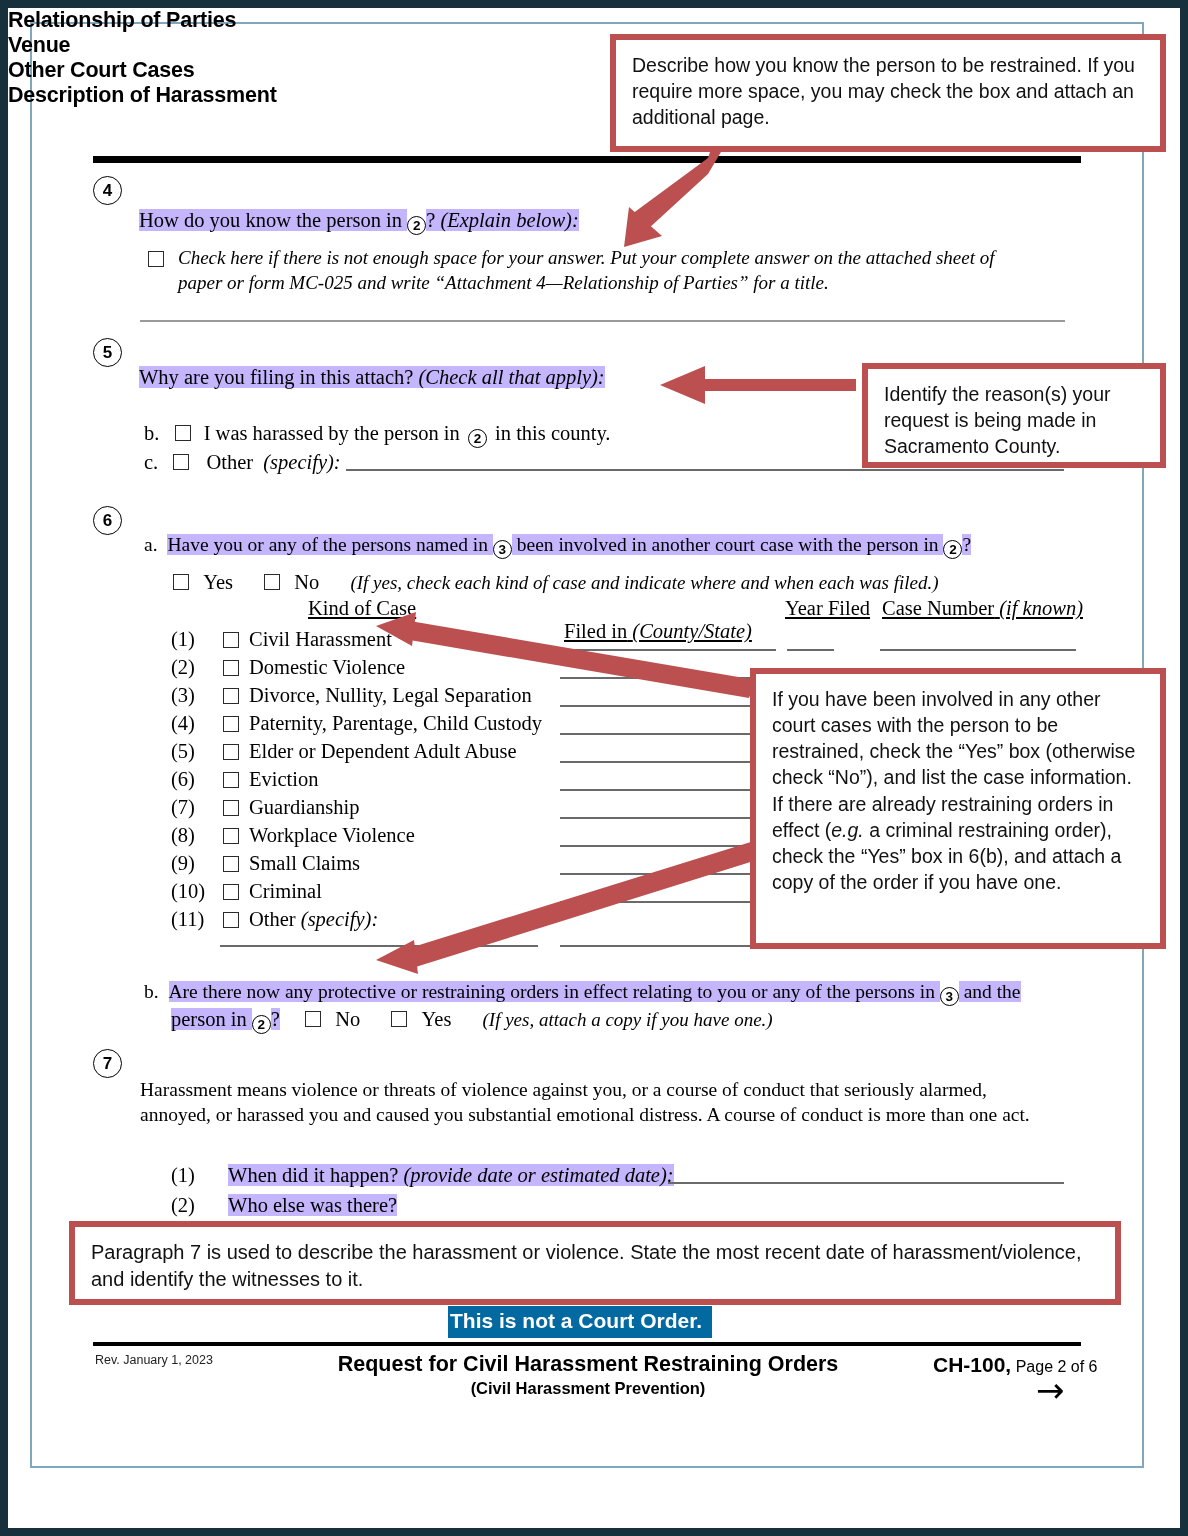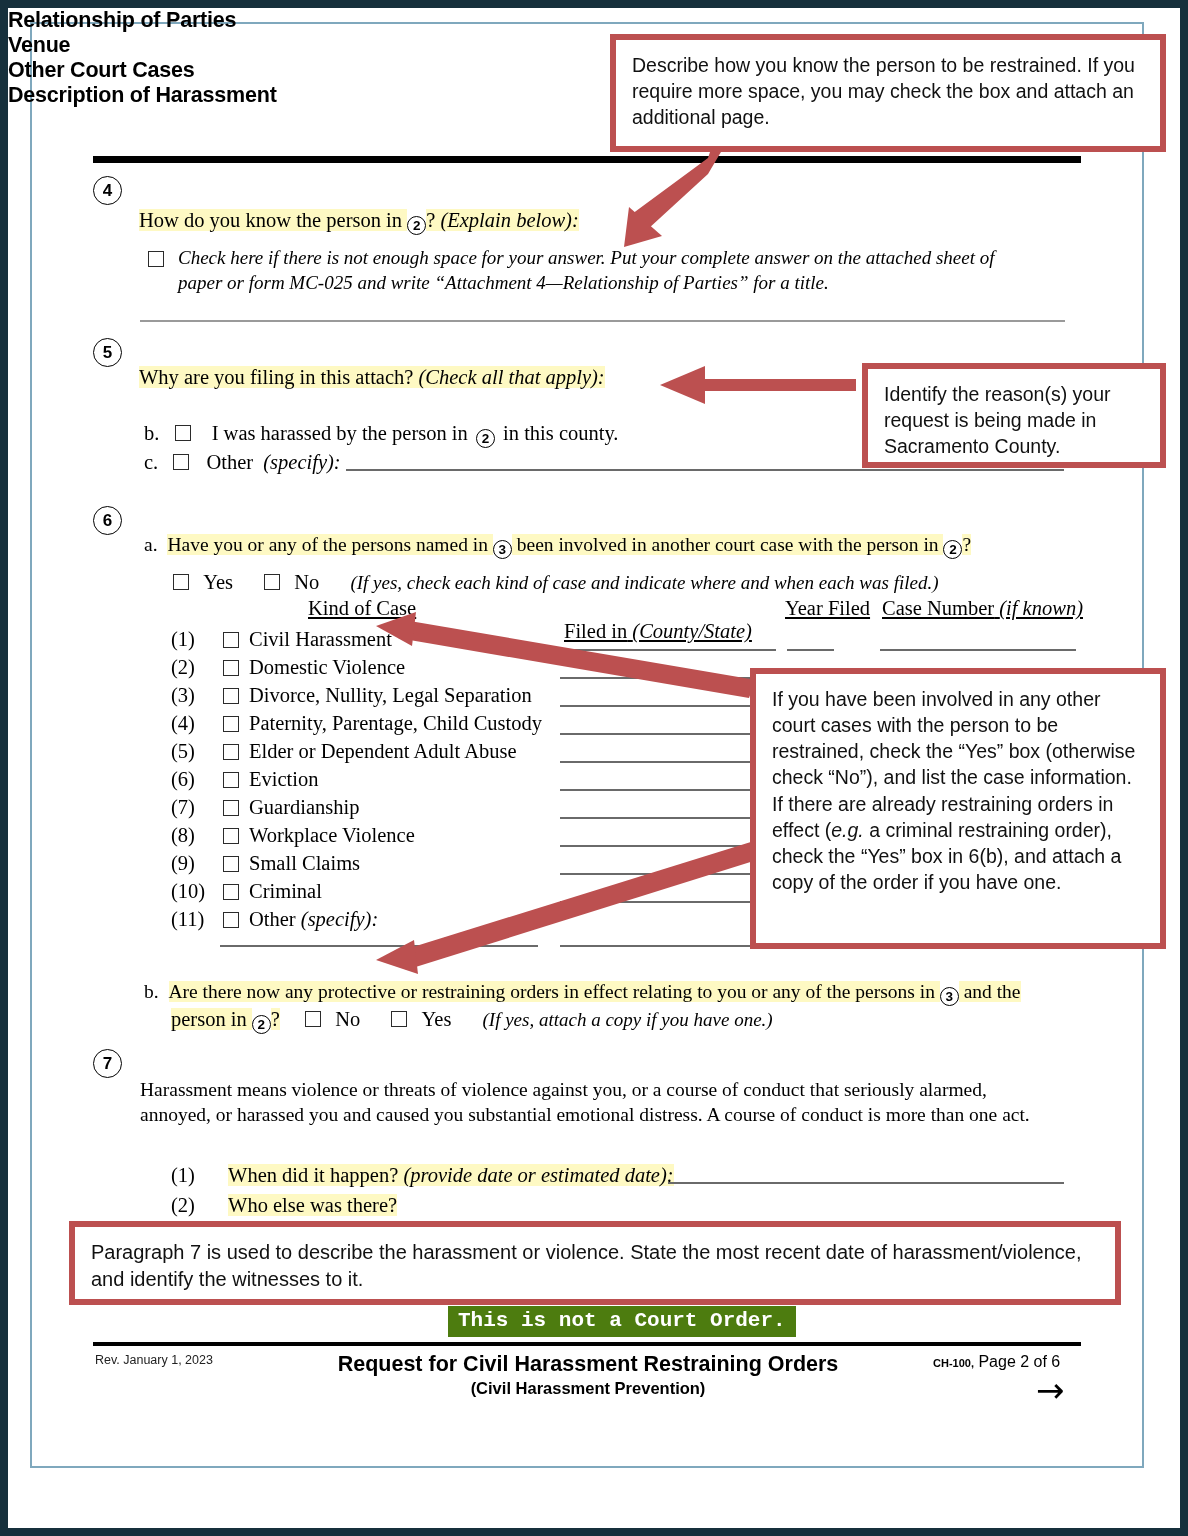--- a/index.html
+++ b/index.html
@@ -51,21 +51,21 @@
     font-family:"Liberation Sans", sans-serif;
     font-size:17px; font-weight:bold;
     display:flex; align-items:center; justify-content:center;
     color:#000; background:#fff;
   }
   .sec-title {
     font-family:"Liberation Sans", sans-serif;
     font-weight:bold; font-size:21.5px; color:#000;
     letter-spacing:-0.2px;
   }
-  .hl { background:#fef9c3; }
+  .hl { background:#c4b5fd; }
   .ser { font-family:"Liberation Serif", serif; font-size:20.5px; color:#000; }
   .ser-i { font-style:italic; }
   .small-i { font-family:"Liberation Serif", serif; font-style:italic; font-size:19px; }
 
   .cb {
     display:inline-block;
     width:16px; height:16px;
     border:1.6px solid #2b2b2b;
     background:#fff;
     vertical-align:-1px;
@@ -97,24 +97,24 @@
     font-size:19.5px;
     line-height:1.34;
     color:#111;
     padding:12px 14px 12px 16px;
     z-index:40;
   }
   .arrow { position:absolute; z-index:39; }
 
   .notorder {
     position:absolute;
-    background:#4d7c0f; color:#fff;
-    font-family:Liberation Mono, monospace;
+    background:#0369a1; color:#fff;
+    font-family:Liberation Sans, sans-serif;
     font-weight:bold; font-size:21px;
-    padding:3px 10px 5px 10px;
+    padding:3px 10px 5px 2px;
     z-index:45;
   }
 
   .footrule { position:absolute; left:85px; width:988px; height:4px; background:#000; }
   .foot-rev {
     position:absolute;
     font-family:"Liberation Sans", sans-serif;
     font-size:12.5px; color:#222;
   }
   .foot-title {
@@ -125,21 +125,21 @@
   .foot-sub {
     position:absolute; text-align:center;
     font-family:"Liberation Sans", sans-serif;
     font-weight:bold; font-size:16.5px; color:#000;
   }
   .foot-right {
     position:absolute;
     font-family:"Liberation Sans", sans-serif;
     font-size:16px; color:#000;
   }
-  .foot-right b { font-size:11px; }
+  .foot-right b { font-size:21px; }
   .foot-arrow {
     position:absolute;
     font-size:34px; color:#000; line-height:1;
     font-family:"DejaVu Sans", sans-serif;
   }
 </style>
 </head>
 <body>
 
 <div class="page">
@@ -171,21 +171,21 @@
     <div class="sec-title" style="left:130px; top:328px;">Venue</div>
 
     <div class="ser" style="position:absolute; left:131px; top:358px; white-space:nowrap;">
       <span class="hl">Why are you filing in this attach?</span><span class="hl">&nbsp;</span><span class="hl ser-i">(Check all that apply):</span>
     </div>
 
 
     <div class="ser" style="position:absolute; left:136px; top:414px; white-space:nowrap;">
       <span>b.</span>
       <span class="cb" style="margin-left:10px;"></span>
-      <span style="margin-left:16px;">I was harassed by the person in</span>
+      <span style="margin-left:8px;">I was harassed by the person in</span>
       <span class="num-inline" style="margin-left:3px;">2</span>
       <span style="margin-left:3px;">in this county.</span>
     </div>
 
     <div class="ser" style="position:absolute; left:136px; top:443px; white-space:nowrap;">
       <span>c.</span>
       <span class="cb" style="margin-left:10px;"></span>
       <span style="margin-left:12px;">Other</span>
       <span class="ser-i" style="margin-left:5px;">(specify):</span>
     </div>

